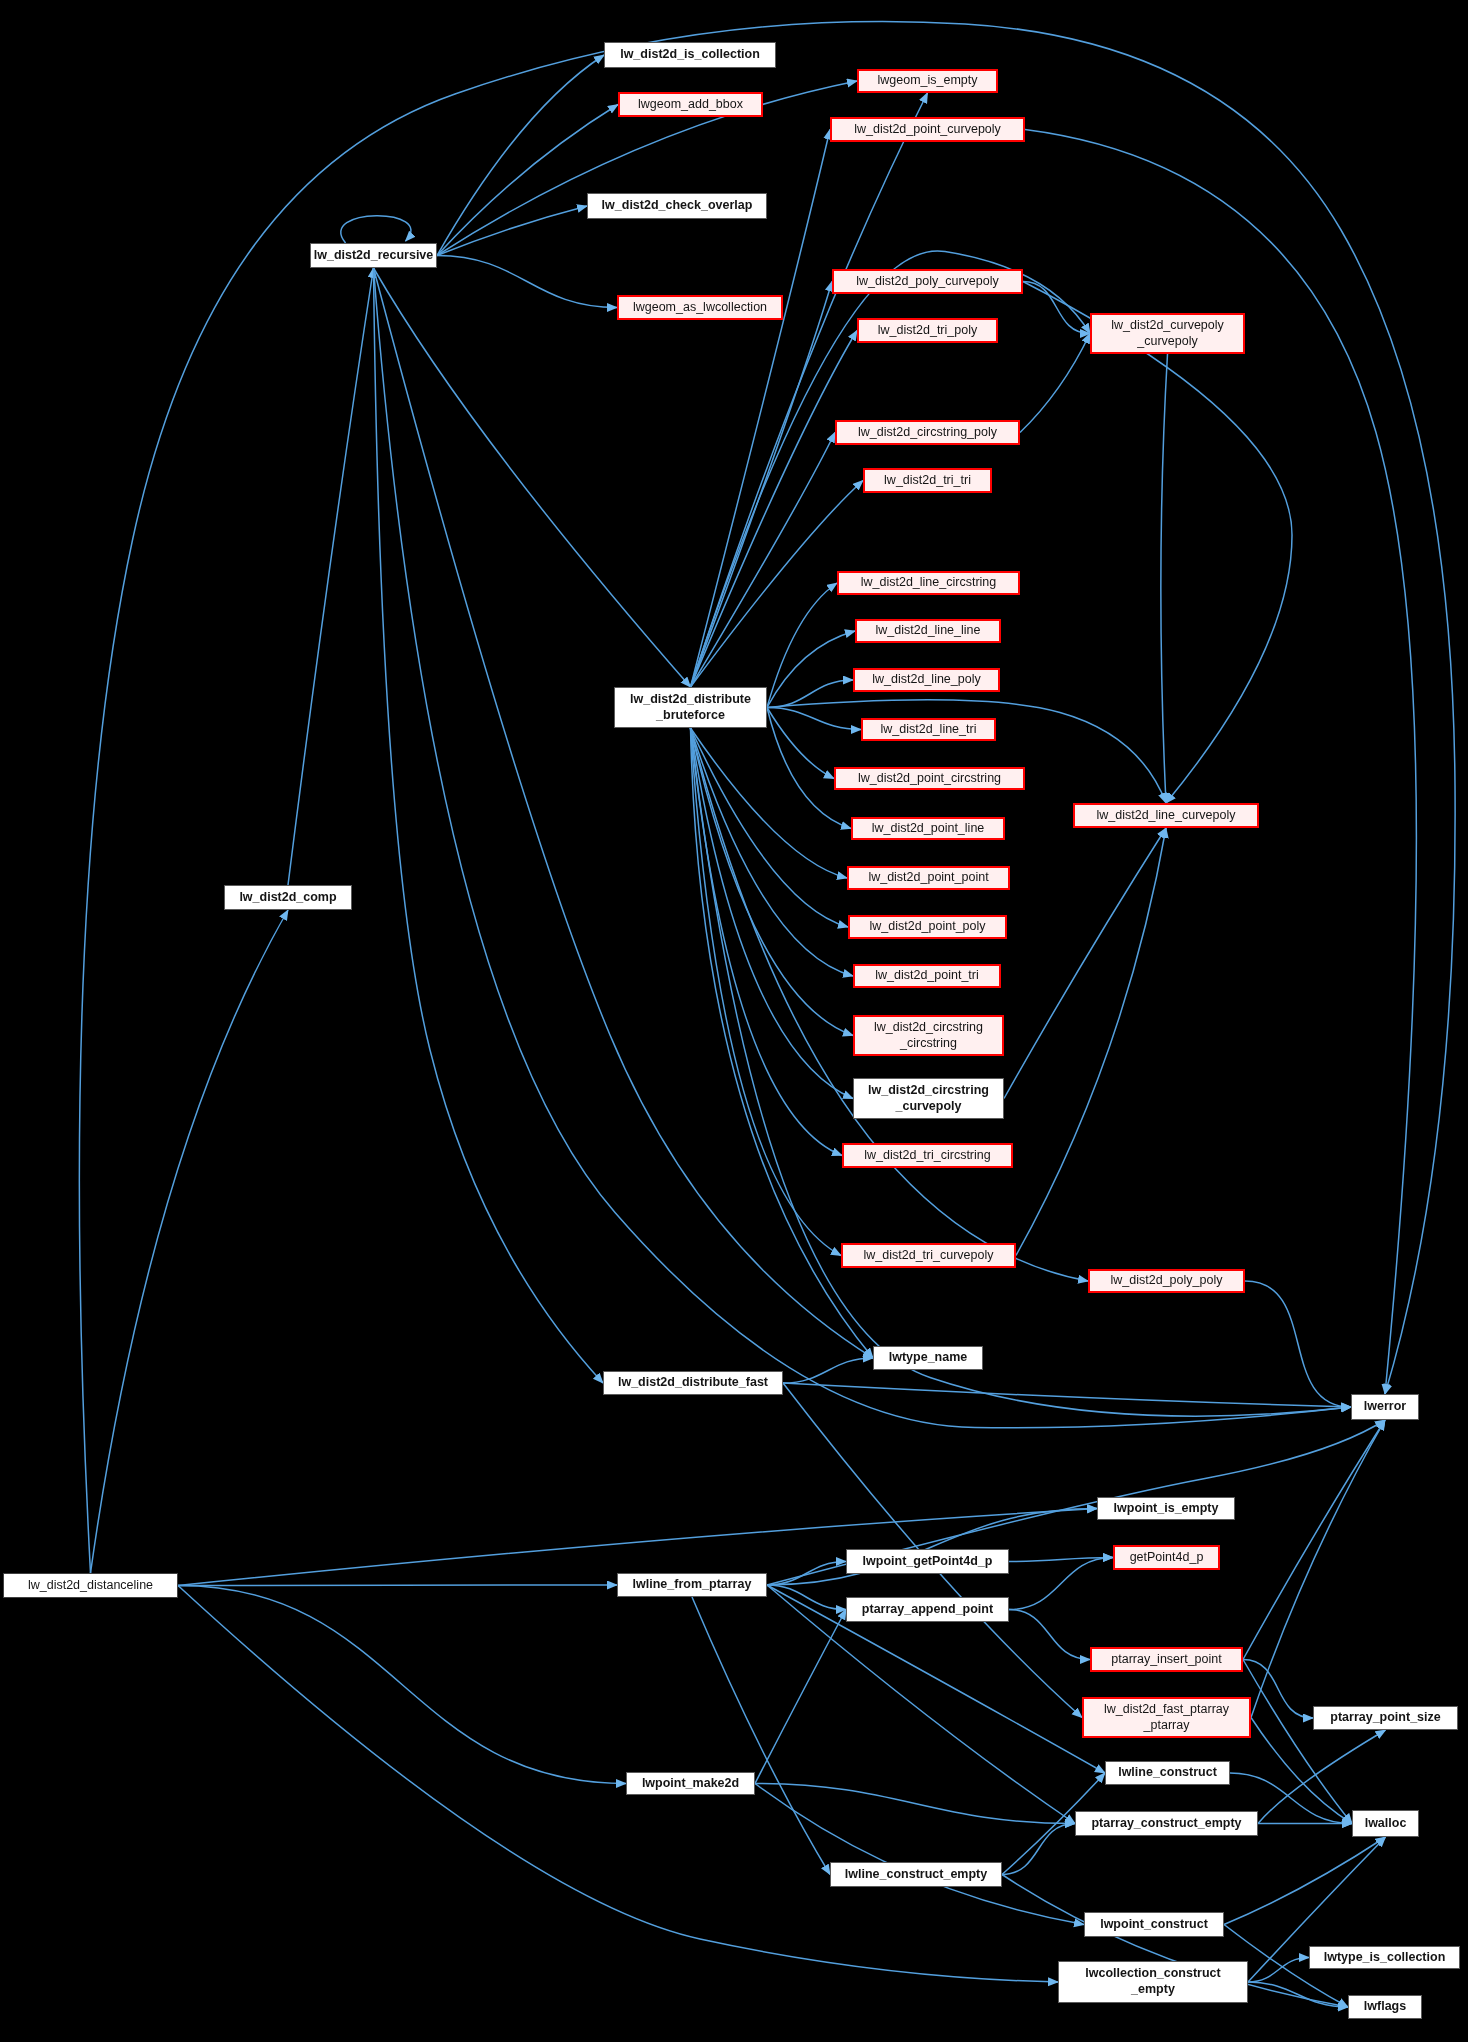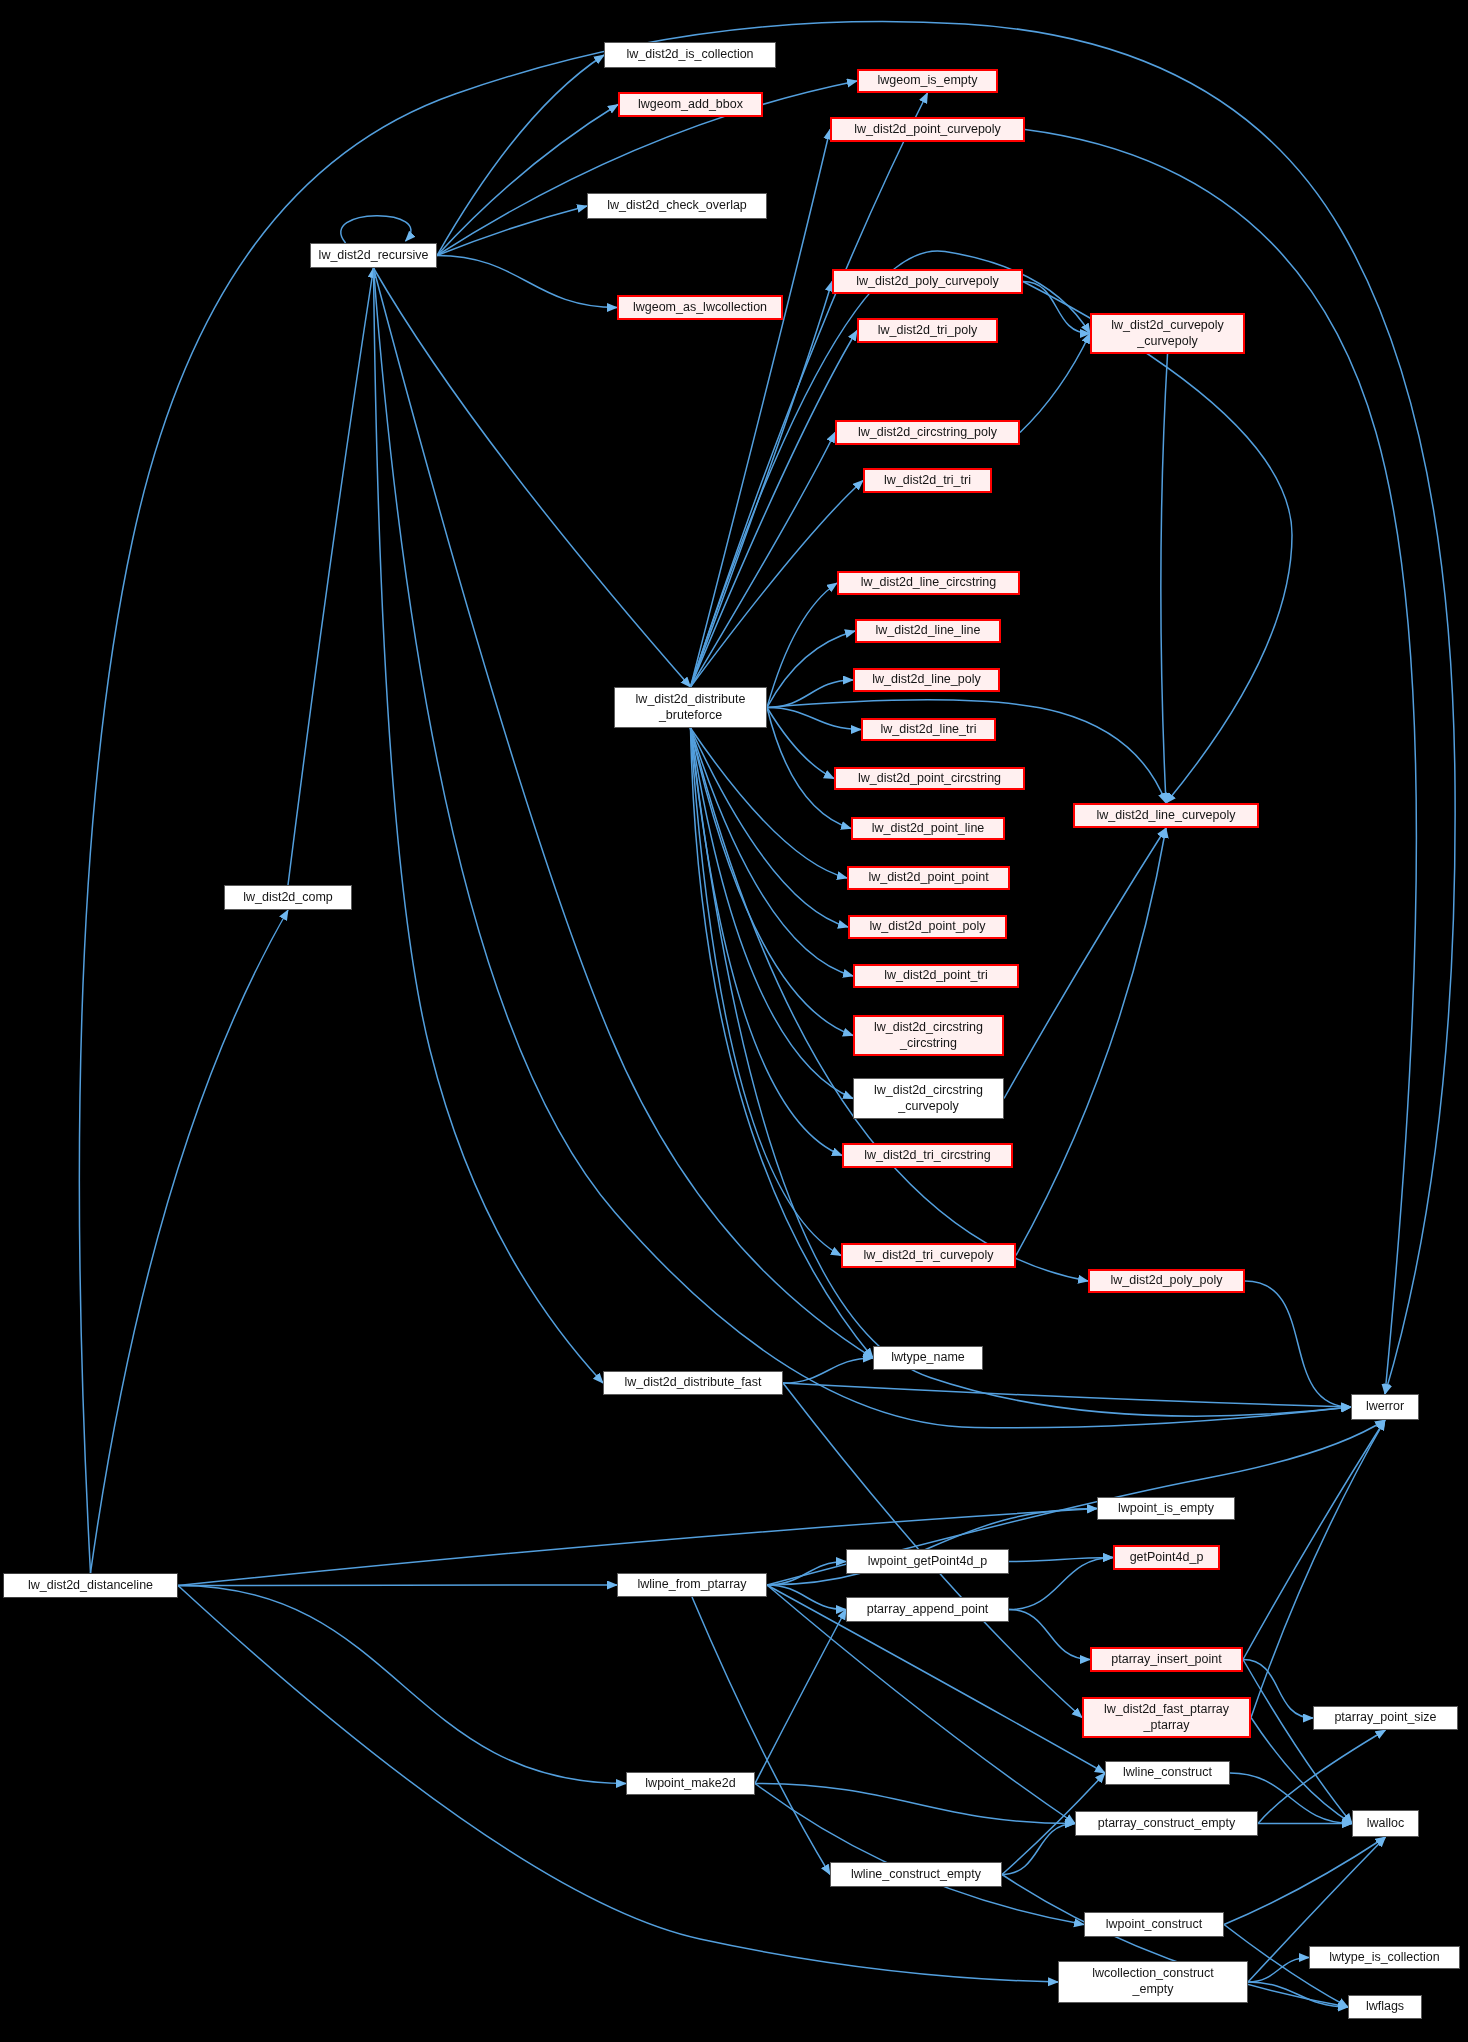--- a/index.html
+++ b/index.html
@@ -14,21 +14,21 @@
   .node{
     position:absolute;
     display:flex;align-items:center;justify-content:center;
     text-align:center;
     box-sizing:border-box;
     font-size:12.5px;line-height:1.25;color:#151515;
     white-space:pre-line;
     cursor:pointer;
     padding:1px 4px;
   }
-  .node.normal{background:#ffffff;border:1.5px solid #5b5b5b;}
+  .node.normal{background:#ffffff;border:1.5px solid #5b5b5b;font-weight:bold;}
   .node.trunc{background:#fff0f0;border:2px solid #ff0000;}
   .node.root{background:#ffffff;border:1.5px solid #404040;}
 </style>
 </head>
 <body>
 
 <div class="canvas">
   <svg id="edge-layer" viewBox="0 0 1468 2042" xmlns="http://www.w3.org/2000/svg">
       <defs>
         <marker id="arrow" markerUnits="userSpaceOnUse" markerWidth="12" markerHeight="10" refX="10" refY="4.5" orient="auto">
@@ -136,21 +136,21 @@
       <div class="node normal" style="left: 614px; top: 687px; width: 153px; height: 41px;">lw_dist2d_distribute
 _bruteforce</div>
       <div class="node trunc" style="left: 837px; top: 571px; width: 183px; height: 24px;">lw_dist2d_line_circstring</div>
       <div class="node trunc" style="left: 855px; top: 619px; width: 146px; height: 24px;">lw_dist2d_line_line</div>
       <div class="node trunc" style="left: 853px; top: 668px; width: 147px; height: 24px;">lw_dist2d_line_poly</div>
       <div class="node trunc" style="left: 861px; top: 718px; width: 135px; height: 23px;">lw_dist2d_line_tri</div>
       <div class="node trunc" style="left: 834px; top: 767px; width: 191px; height: 23px;">lw_dist2d_point_circstring</div>
       <div class="node trunc" style="left: 851px; top: 817px; width: 154px; height: 23px;">lw_dist2d_point_line</div>
       <div class="node trunc" style="left: 847px; top: 866px; width: 163px; height: 24px;">lw_dist2d_point_point</div>
       <div class="node trunc" style="left: 848px; top: 915px; width: 159px; height: 24px;">lw_dist2d_point_poly</div>
-      <div class="node trunc" style="left: 853px; top: 964px; width: 166px; height: 24px;">lw_dist2d_point_tri</div>
+      <div class="node trunc" style="left: 853px; top: 964px; width: 148px; height: 24px;">lw_dist2d_point_tri</div>
       <div class="node trunc" style="left: 853px; top: 1015px; width: 151px; height: 41px;">lw_dist2d_circstring
 _circstring</div>
       <div class="node normal" style="left: 853px; top: 1078px; width: 151px; height: 41px;">lw_dist2d_circstring
 _curvepoly</div>
       <div class="node trunc" style="left: 842px; top: 1143px; width: 171px; height: 25px;">lw_dist2d_tri_circstring</div>
       <div class="node trunc" style="left: 841px; top: 1243px; width: 175px; height: 25px;">lw_dist2d_tri_curvepoly</div>
       <div class="node trunc" style="left: 1073px; top: 803px; width: 186px; height: 25px;">lw_dist2d_line_curvepoly</div>
       <div class="node trunc" style="left: 1088px; top: 1269px; width: 157px; height: 24px;">lw_dist2d_poly_poly</div>
       <div class="node normal" style="left: 873px; top: 1346px; width: 110px; height: 24px;">lwtype_name</div>
       <div class="node normal" style="left: 603px; top: 1371px; width: 180px; height: 24px;">lw_dist2d_distribute_fast</div>

